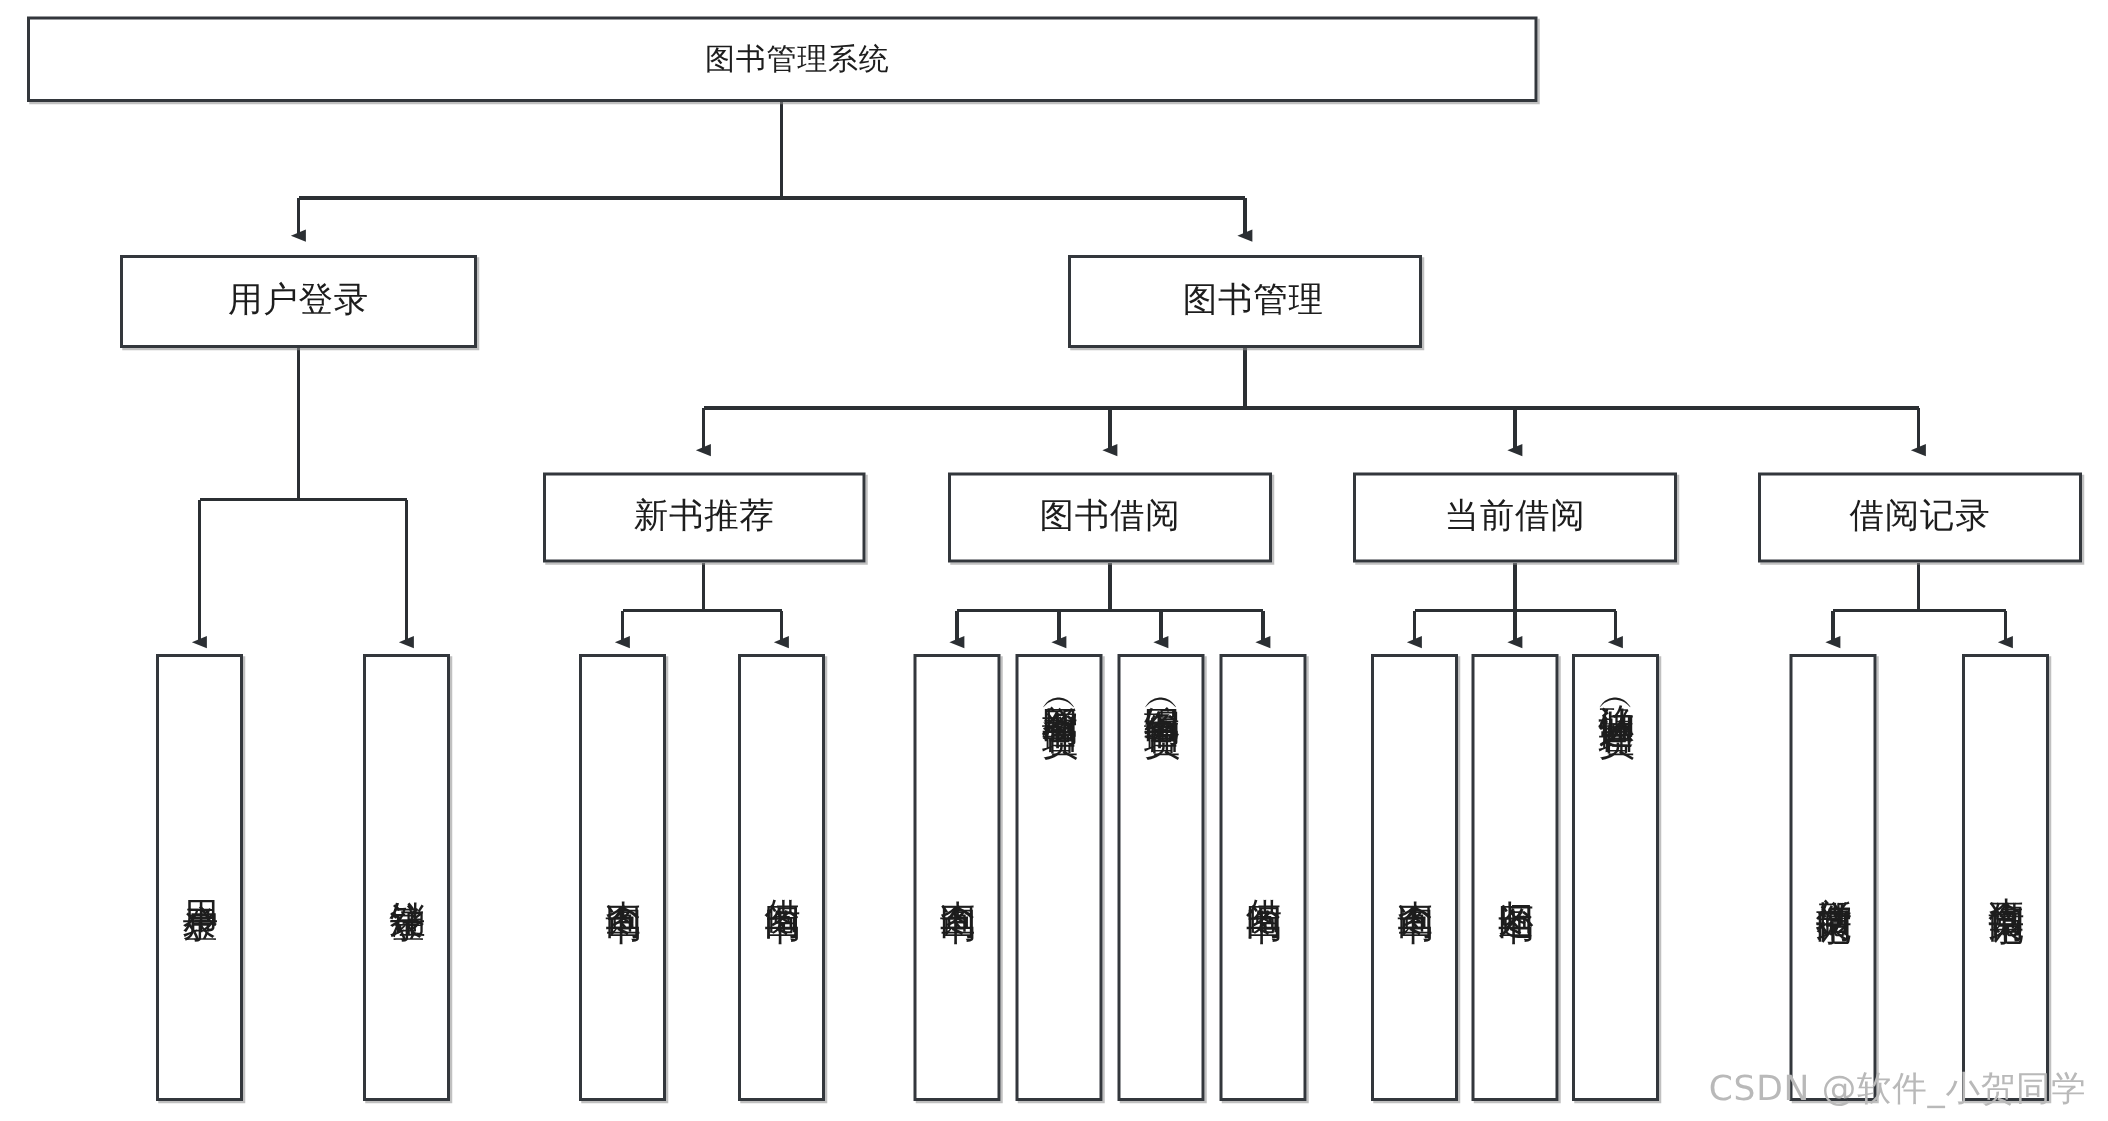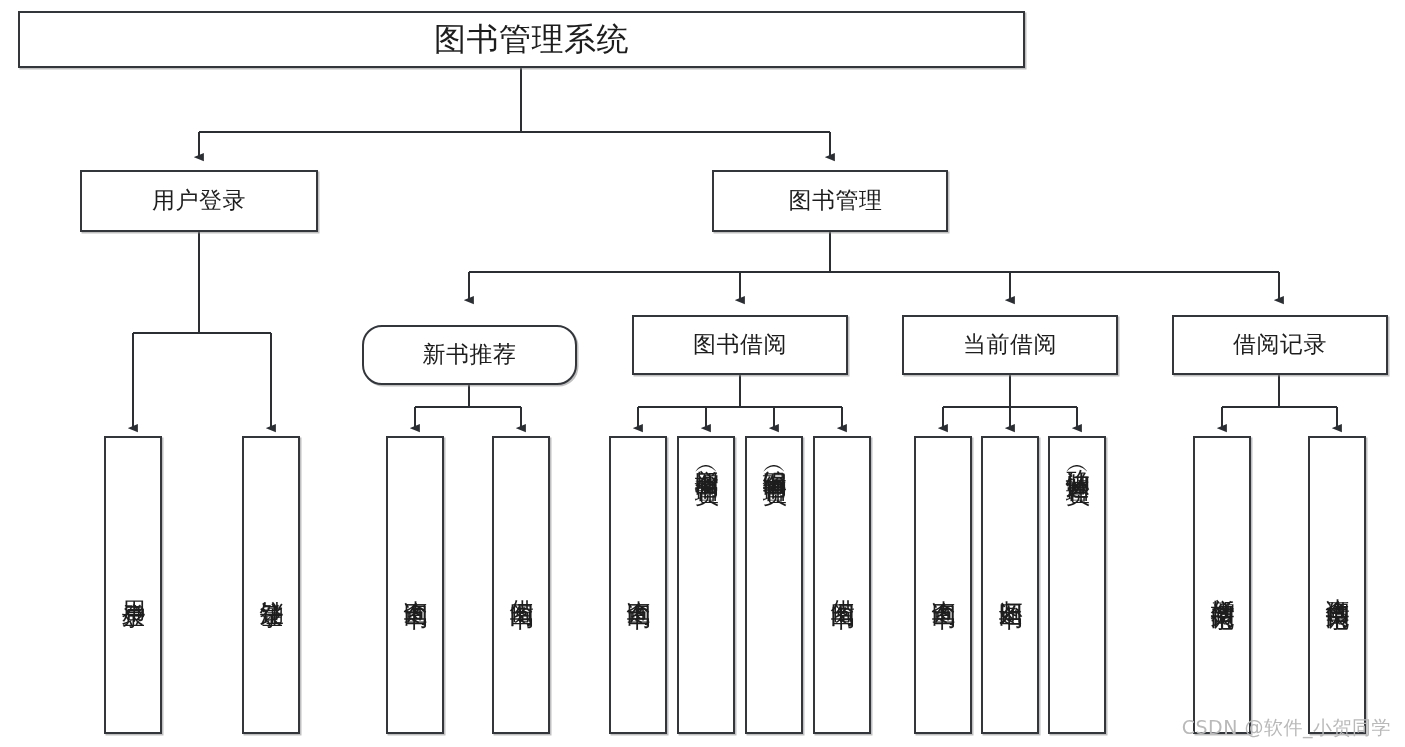--- a/index.html
+++ b/index.html
@@ -36,21 +36,21 @@
     justify-content: center;
     box-shadow: 1.5px 1.5px 0 rgba(140,140,140,0.55);
   }
   .node .label {
     font-size: 23px;
     line-height: 1.12;
     color: #1d1d1d;
     letter-spacing: 0.5px;
     white-space: nowrap;
   }
-  .node.root .label { font-size: 32px; margin-left: 20px; }
+  .node.root .label { font-size: 20px; margin-left: 20px; }
   .node.leaf {
     align-items: flex-start;
     padding-top: 12px;
   }
   .node.leaf .label {
     writing-mode: vertical-rl;
     text-orientation: upright;
     font-size: 24px;
     line-height: 1.22;
     letter-spacing: 2px;
@@ -58,21 +58,21 @@
     max-height: 272px;
   }
   .node.leaf.centerv {
     align-items: center;
     padding-top: 0;
   }
   .watermark {
     position: absolute;
     right: 14px;
     bottom: 6px;
-    font-size: 19px;
+    font-size: 23px;
     color: #b9b9b9;
     letter-spacing: 0.5px;
     white-space: nowrap;
   }
 </style>
 </head>
 <body>
 
 <div id="canvas">
 
@@ -130,21 +130,21 @@
     <span class="label">图书管理系统</span>
   </div>
 
   <div class="node" style="left:80px; top:170px; width:238px; height:62px;">
     <span class="label">用户登录</span>
   </div>
   <div class="node" style="left:712px; top:170px; width:236px; height:62px;padding-left:11px;">
     <span class="label">图书管理</span>
   </div>
 
-  <div class="node" style="left:362px; top:325px; width:215px; height:60px;border-radius:20px;">
+  <div class="node" style="left:362px; top:315px; width:215px; height:60px;">
     <span class="label">新书推荐</span>
   </div>
   <div class="node" style="left:902px; top:315px; width:216px; height:60px;">
     <span class="label">当前借阅</span>
   </div>
   <div class="node" style="left:632px; top:315px; width:216px; height:60px;">
     <span class="label">图书借阅</span>
   </div>
   <div class="node" style="left:1172px; top:315px; width:216px; height:60px;">
     <span class="label">借阅记录</span>

